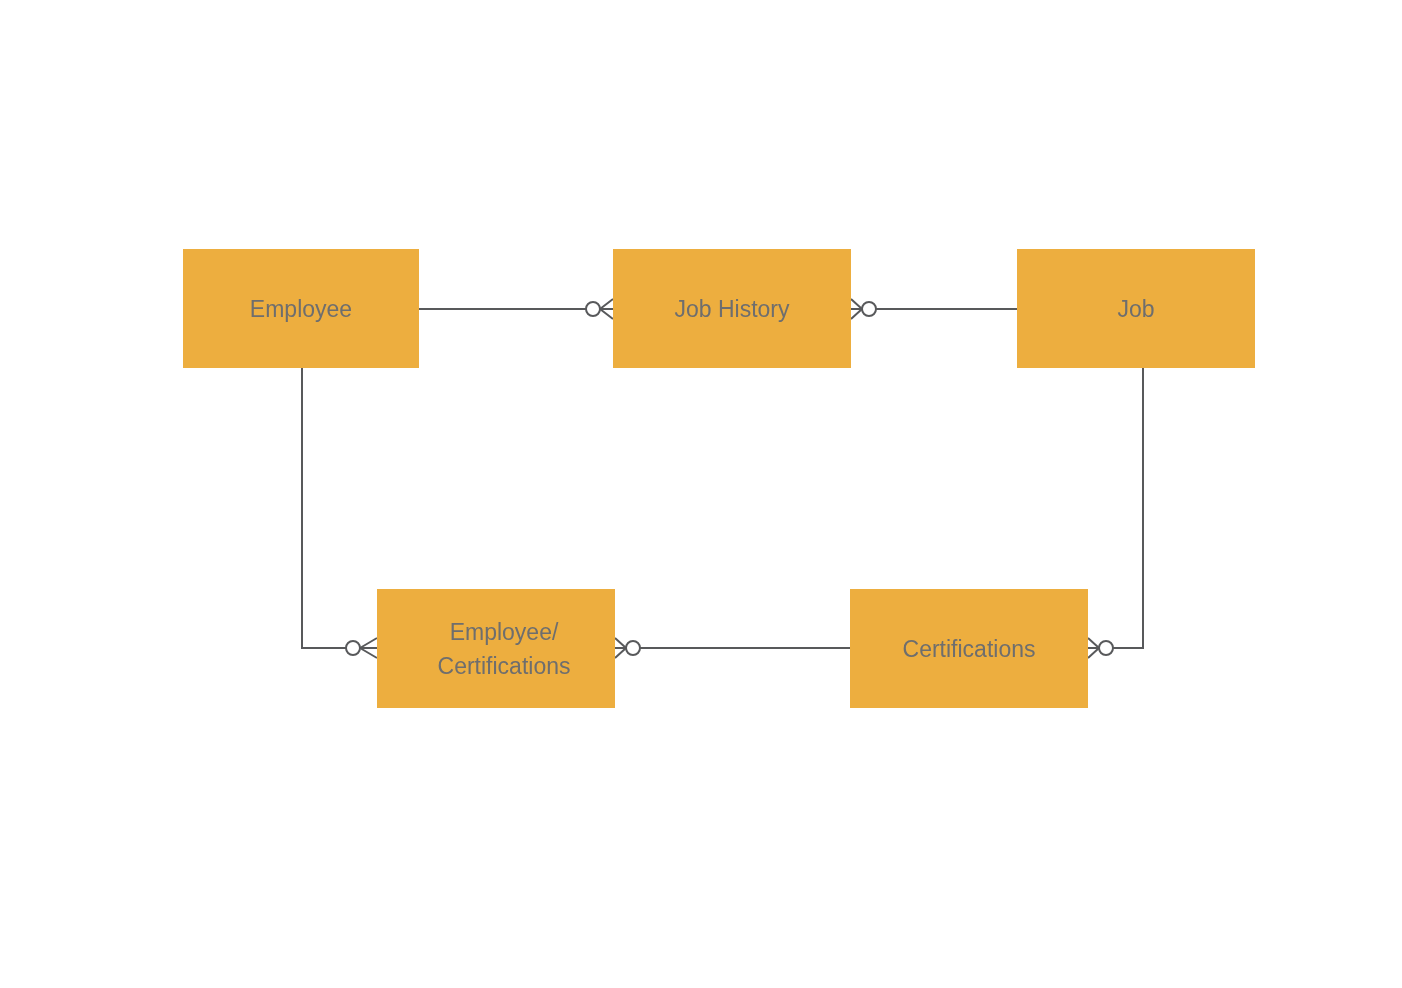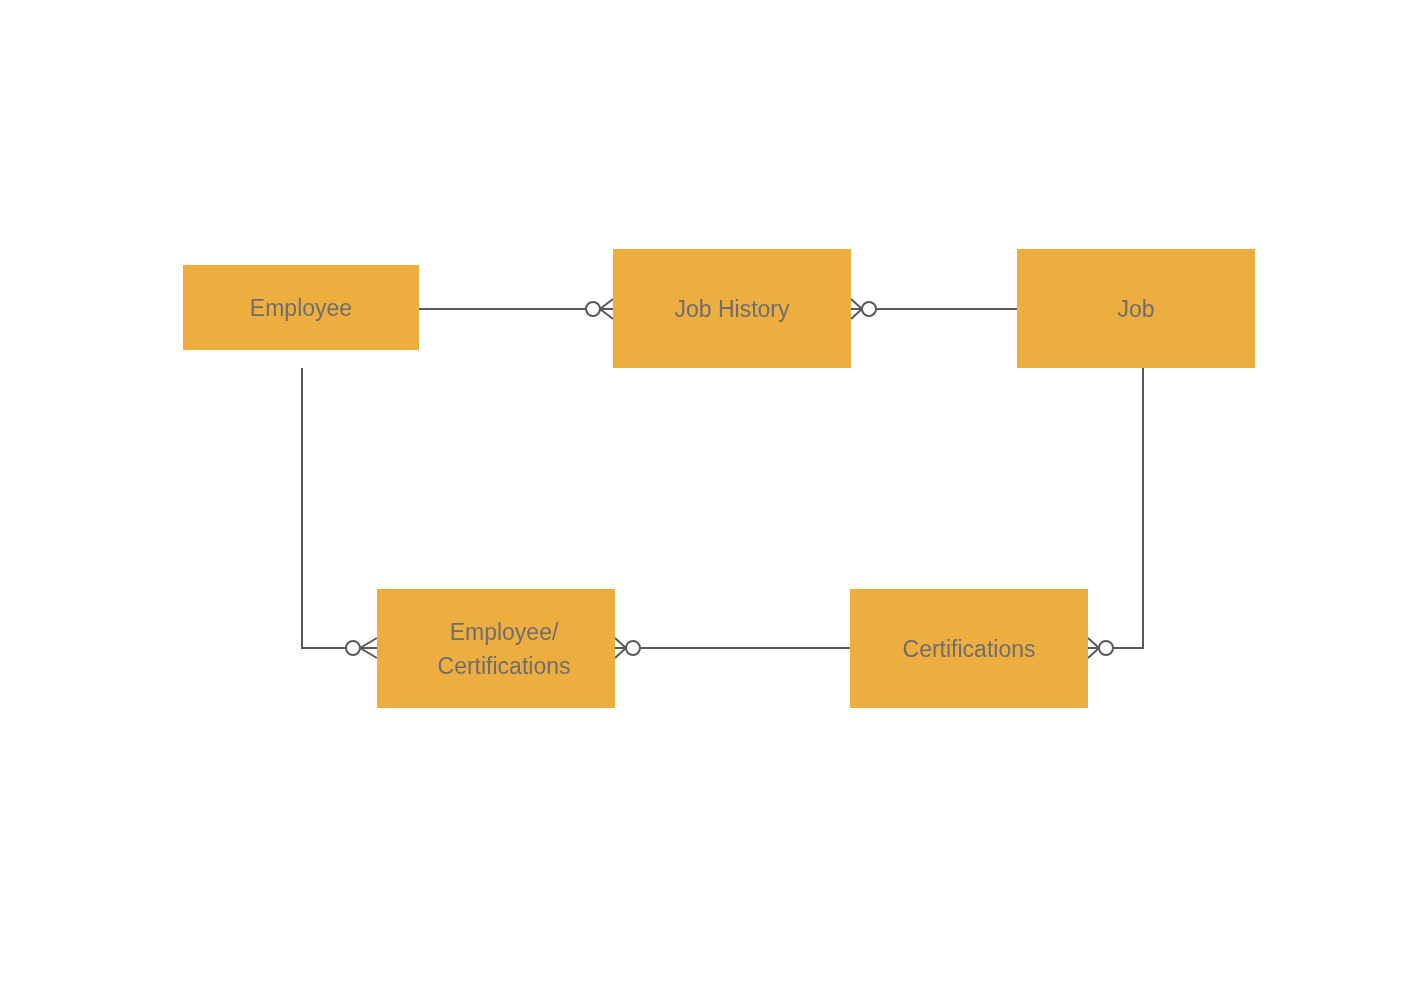--- a/index.html
+++ b/index.html
@@ -31,21 +31,21 @@
     text-align: center;
     box-sizing: border-box;
   }
   .entity-label {
     color: #6e6e6e;
     font-size: 23px;
     line-height: 34px;
     white-space: pre-line;
     user-select: none;
   }
-  #entity-employee               { left: 183px;  top: 249px; width: 236px; height: 85px; margin-top: 16px; }
+  #entity-employee               { left: 183px;  top: 249px; width: 236px; height: 119px; }
   #entity-job-history            { left: 613px;  top: 249px; width: 238px; height: 119px; }
   #entity-job                    { left: 1017px; top: 249px; width: 238px; height: 119px; }
   #entity-employee-certifications{ left: 377px;  top: 589px; width: 238px; height: 119px; padding-left: 16px; }
   #entity-certifications         { left: 850px;  top: 589px; width: 238px; height: 119px; }
 </style>
 </head>
 <body>
 
 <div class="canvas">
 

